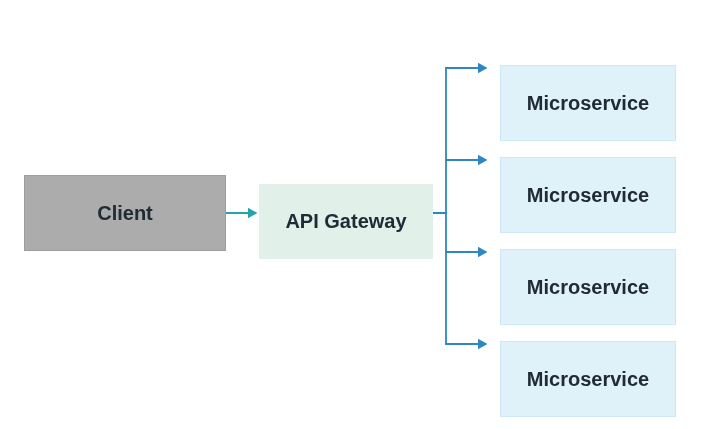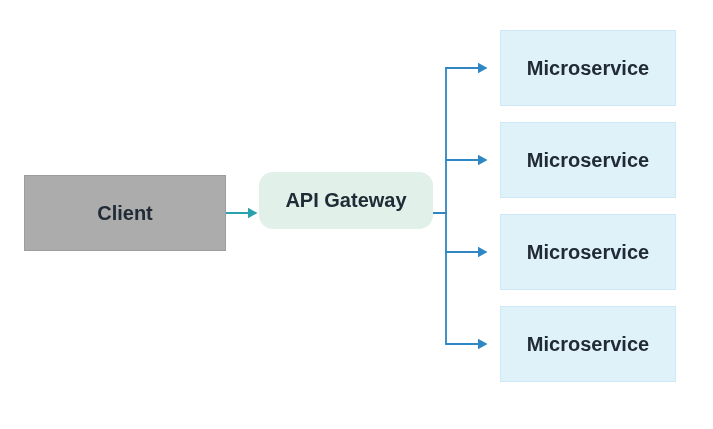--- a/index.html
+++ b/index.html
@@ -58,32 +58,32 @@
   .node-client {
     left: 24px;
     top: 175px;
     width: 202px;
     height: 76px;
     background: var(--client-fill, #ACACAC);
     border: 1px solid rgba(130,130,130,0.35);
   }
   .node-gateway {
     left: 259px;
-    top: 172px;
+    top: 184px;
     width: 174px;
-    height: 57px;
+    height: 75px;
     background: var(--gateway-fill, #E1F0E9);
-    border-radius: 14px;
   }
   .node-micro {
     left: 500px;
     width: 176px;
     height: 76px;
     background: var(--microservice-fill, #DFF2FA);
     border: 1px solid rgba(190,224,242,0.55);
+    margin-top: 35px;
   }
   .node-micro-1 { top: 30px; }
   .node-micro-2 { top: 122px; }
   .node-micro-3 { top: 214px; }
   .node-micro-4 { top: 306px; }
 </style>
 </head>
 <body>
 
 <div class="canvas">

